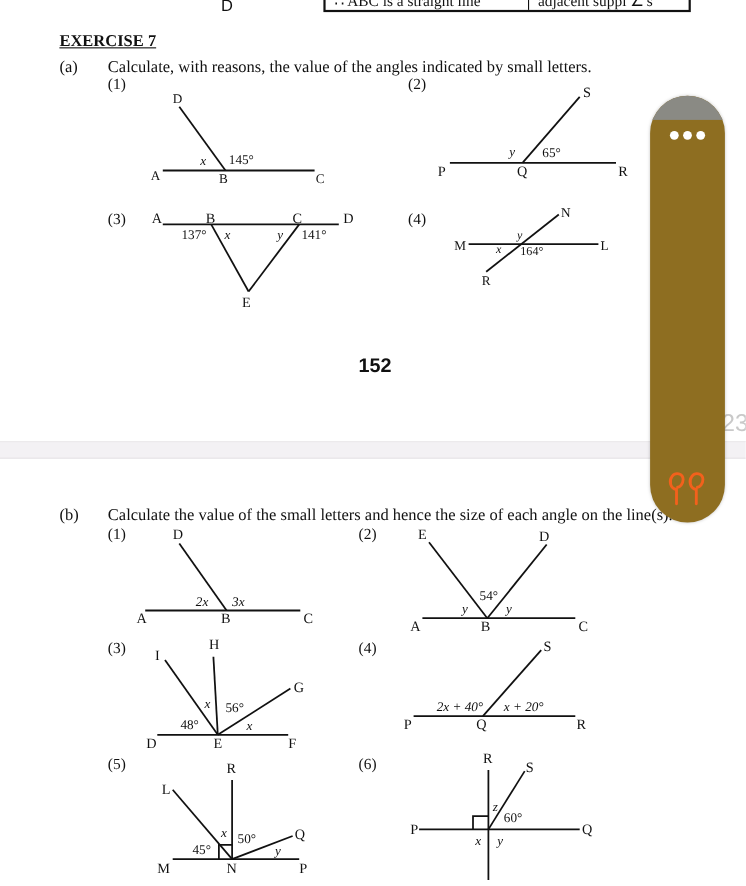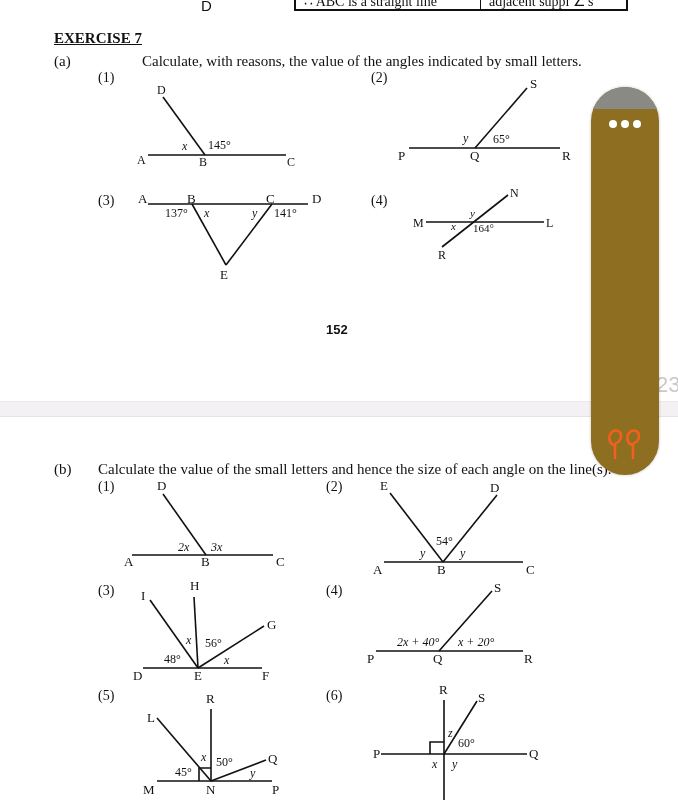--- a/index.html
+++ b/index.html
@@ -13,21 +13,21 @@
   .top-table {
     left: 294px; top: -6px; width: 334px; height: 17px; border: 2px solid #111;
     display: flex; font-size: 14px; box-sizing: border-box;
   }
   .top-table .cell { padding: 0 8px; line-height: 12px; white-space: nowrap; }
   .top-table .cell1 { width: 168px; border-right: 1.5px solid #111; }
   .exercise-title { left: 54px; top: 30px; font-size: 15px; font-weight: bold; text-decoration: underline; }
   .part-label { font-size: 15px; }
   .instr { font-size: 15px; }
   .qnum { font-size: 14px; }
-  .page-num { left: 326px; top: 322px; font-size: 13px; font-weight: bold; font-family: "Liberation Sans", sans-serif; text-align: right; }
+  .page-num { left: 326px; top: 322px; font-size: 18px; font-weight: bold; font-family: "Liberation Sans", sans-serif; text-align: right; }
   .page-sep {
     left: 0; top: 401px; width: 678px; height: 14px; background: #f3f1f4;
     border-top: 1px solid #ebe9ec; border-bottom: 1px solid #e5e3e6;
   }
   .page-next-num { left: 656px; top: 372px; font-size: 22px; color: #c9c9c9; font-family: "Liberation Sans", sans-serif; }
   svg.diag { position: absolute; overflow: visible; }
   svg.diag text { font-family: "Liberation Serif", serif; fill: #111; }
   svg.diag line, svg.diag polyline { stroke: #111; stroke-width: 1.6; fill: none; }
   .float-panel {
     left: 591px; top: 87px; width: 68px; height: 388px; border-radius: 34px;
@@ -43,21 +43,21 @@
 
 <div class="abs top-d sans">D</div>
 <div class="abs top-table">
   <div class="cell cell1">∴ ABC is a straight line</div>
   <div class="cell">adjacent suppl ∠'s</div>
 </div>
 
 <div class="abs exercise-title">EXERCISE 7</div>
 
 <div class="abs part-label" style="left:54px;top:53px;">(a)</div>
-<div class="abs instr" style="left:98px;top:53px;margin-left:44px;">Calculate, with reasons, the value of the angles indicated by small letters.</div>
+<div class="abs instr" style="left:98px;top:53px;">Calculate, with reasons, the value of the angles indicated by small letters.</div>
 
 <div class="abs qnum" style="left:98px;top:70px;">(1)</div>
 <svg class="diag" style="left:0;top:0;" width="678" height="805">
 
   <g>
     <line x1="148" y1="155" x2="286" y2="155"></line>
     <line x1="163" y1="97" x2="205" y2="155"></line>
     <text x="157" y="94" font-size="12">D</text>
     <text x="137" y="164" font-size="12">A</text>
     <text x="199" y="166" font-size="12">B</text>

